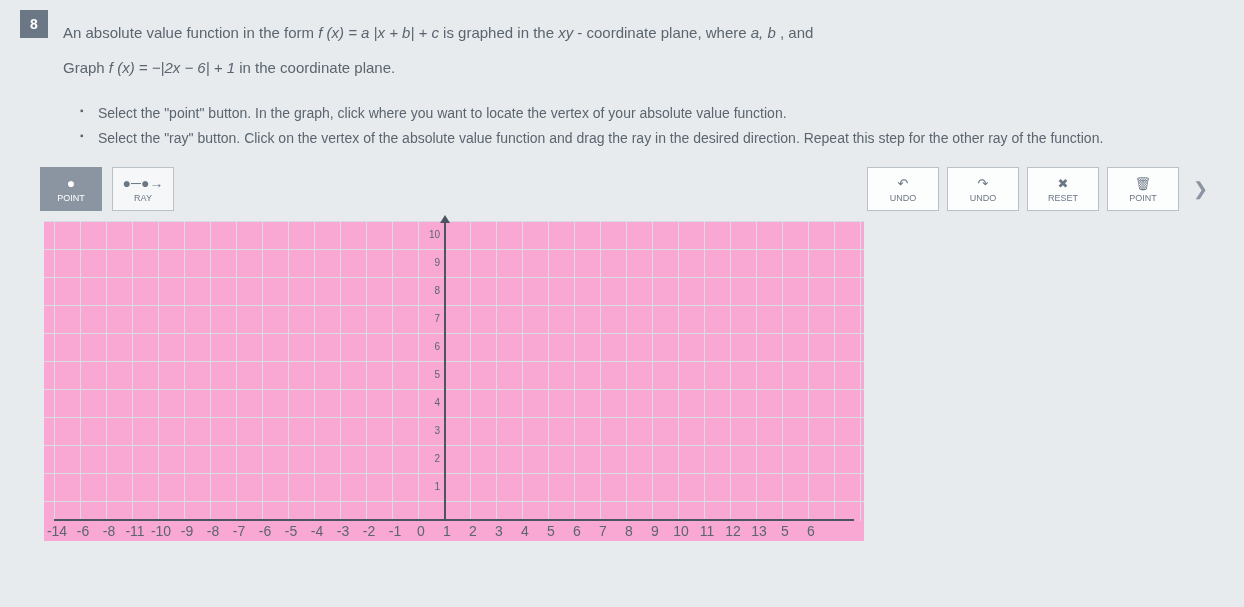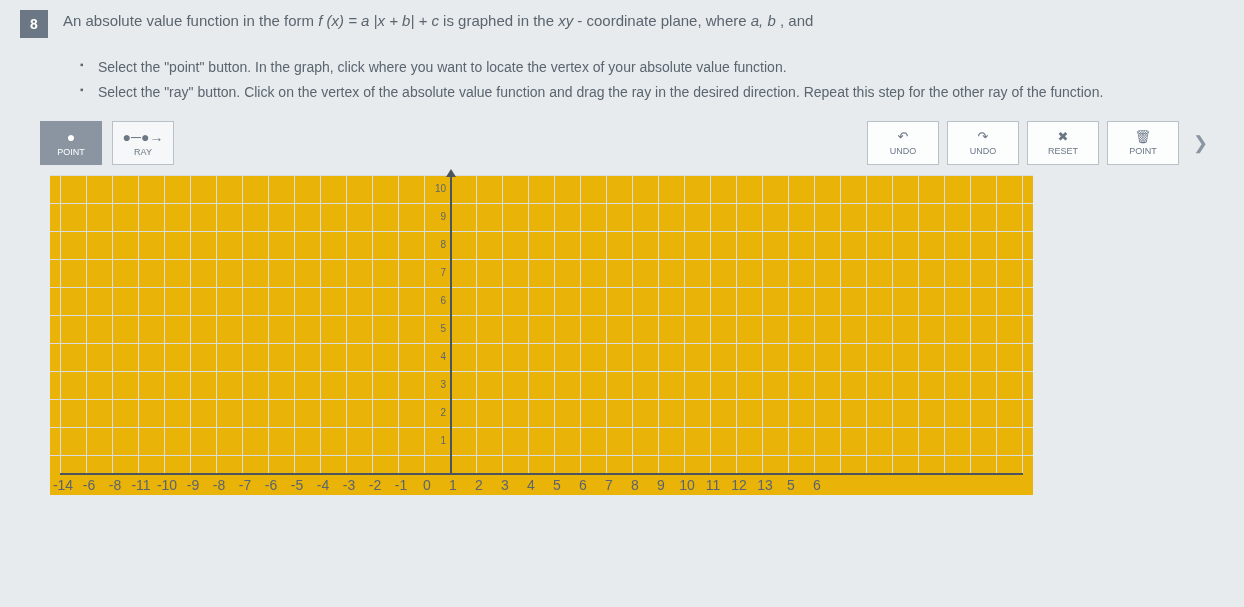--- a/index.html
+++ b/index.html
@@ -15,21 +15,21 @@
   .question-header { display: flex; align-items: flex-start; gap: 15px; margin-bottom: 8px; }
   .qnum {
     background: #6b7785;
     color: #fff;
     width: 28px; height: 28px;
     display: flex; align-items: center; justify-content: center;
     font-weight: bold;
     font-size: 14px;
   }
   .qtext { flex: 1; font-size: 15px; line-height: 1.5; color: #5a6570; }
-  .qtext p { margin-bottom: 6px; }
+  .qtext p { margin-bottom: 6px; margin-top: 12px; }
   .instructions { margin: 18px 0 18px 60px; font-size: 14px; color: #5a6570; }
   .instructions ul { list-style: none; padding: 0; }
   .instructions li { position: relative; padding-left: 18px; margin-bottom: 4px; line-height: 1.5; }
   .instructions li::before { content: "▪"; position: absolute; left: 0; top: 0; font-size: 10px; color: #5a6570; }
   .toolbar-row { display: flex; align-items: center; justify-content: space-between; padding: 0 10px 10px 20px; }
   .tool-left { display: flex; gap: 10px; }
   .tool-right { display: flex; gap: 8px; align-items: center; }
   .tool-btn {
     border: 1px solid #b8c0c8;
     background: #f5f7f8;
@@ -44,24 +44,24 @@
     border: 1px solid #b8c0c8;
     background: #fcfdfd;
     width: 72px; height: 44px;
     display: flex; flex-direction: column; align-items: center; justify-content: center;
     font-size: 9px; color: #6b7785;
     cursor: pointer;
   }
   .action-btn .aicon { font-size: 13px; margin-bottom: 2px; }
   .chevron { font-size: 18px; color: #8a95a1; padding: 0 6px; cursor: pointer; }
   .graph-area {
-    margin-left: 30px;
-    width: 983px;
+    margin-left: 24px;
+    width: 820px;
     height: 320px;
-    background: #eab308;
+    background: #f9a8d4;
     position: relative;
   }
   .grid {
     position: absolute;
     left: 0; top: 0; right: 0; bottom: 20px;
     background-image:
       linear-gradient(to right, #d8dde2 1px, transparent 1px),
       linear-gradient(to bottom, #d8dde2 1px, transparent 1px);
     background-size: 26px 28px;
     background-position: 10px 0;
@@ -95,20 +95,25 @@
   <div class="qnum">8</div>
   <div class="qtext">
     <p>
       <span>An absolute value function in the form </span>
       <i>f (x) = a |x + b| + c</i>
       <span> is graphed in the </span>
       <i>xy</i>
       <span> - coordinate plane, where </span>
       <i>a, b</i>
       <span>, and</span>
+    </p>
+    <p>
+      <span>Graph </span>
+      <i>f (x) = −|2x − 6| + 1</i>
+      <span> in the coordinate plane.</span>
     </p>
   </div>
 </div>
 
 <div class="instructions">
   <ul>
     <li>Select the "point" button. In the graph, click where you want to locate the vertex of your absolute value function.</li>
     <li>Select the "ray" button. Click on the vertex of the absolute value function and drag the ray in the desired direction. Repeat this step for the other ray of the function.</li>
   </ul>
 </div>

